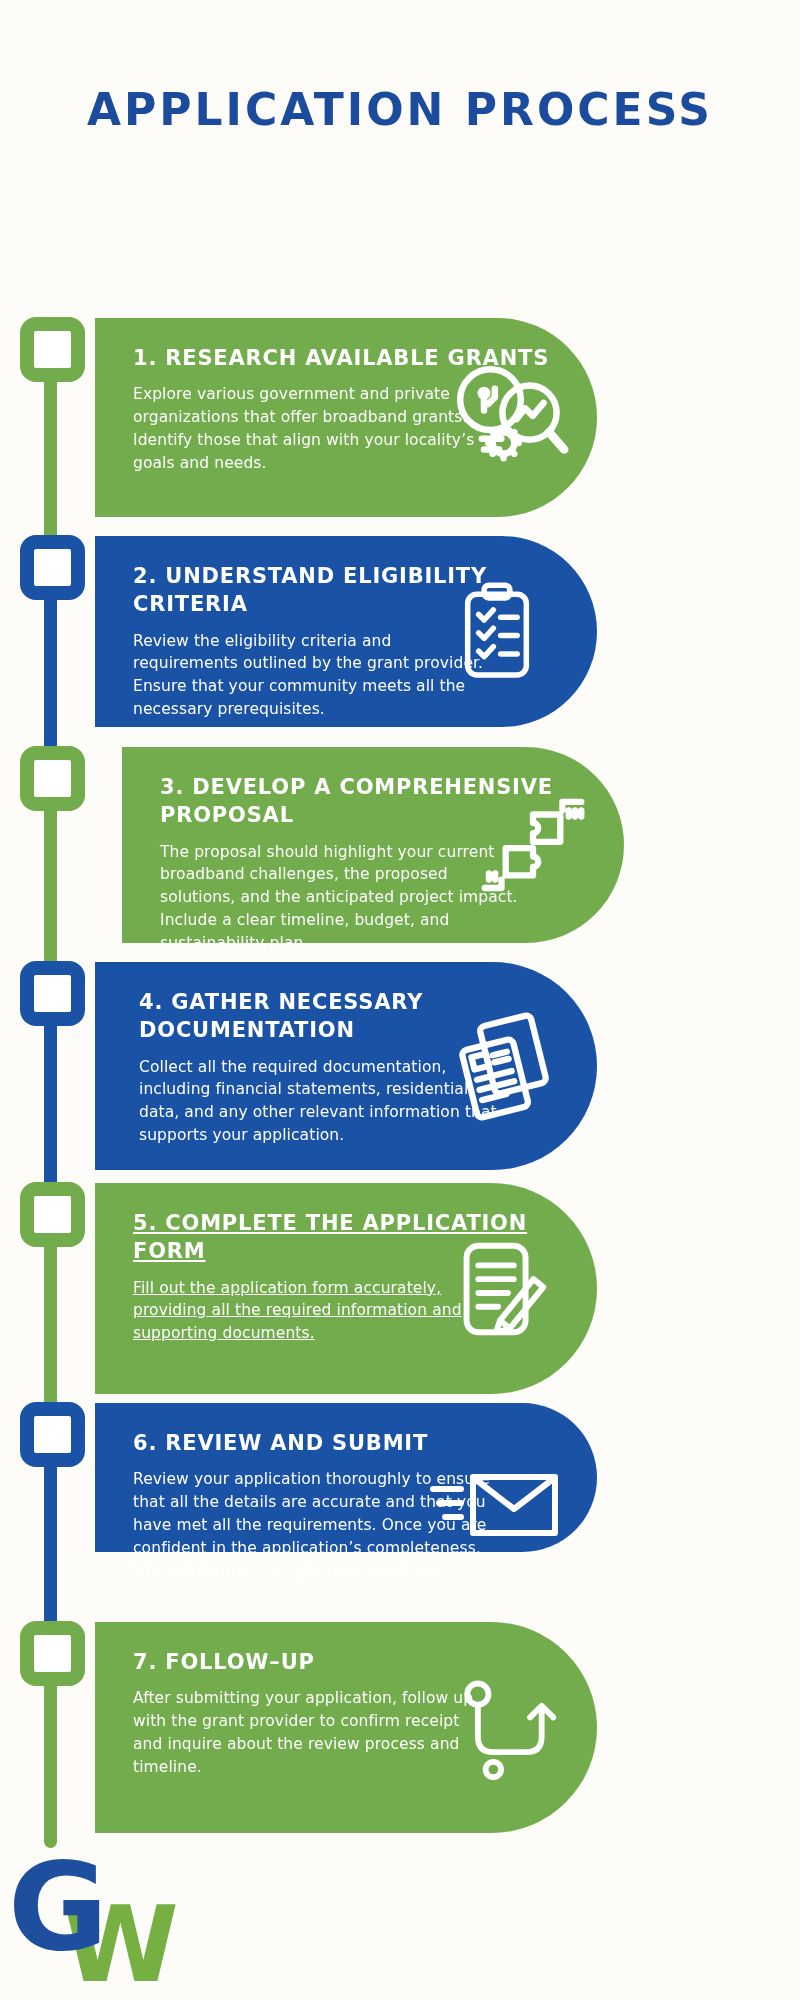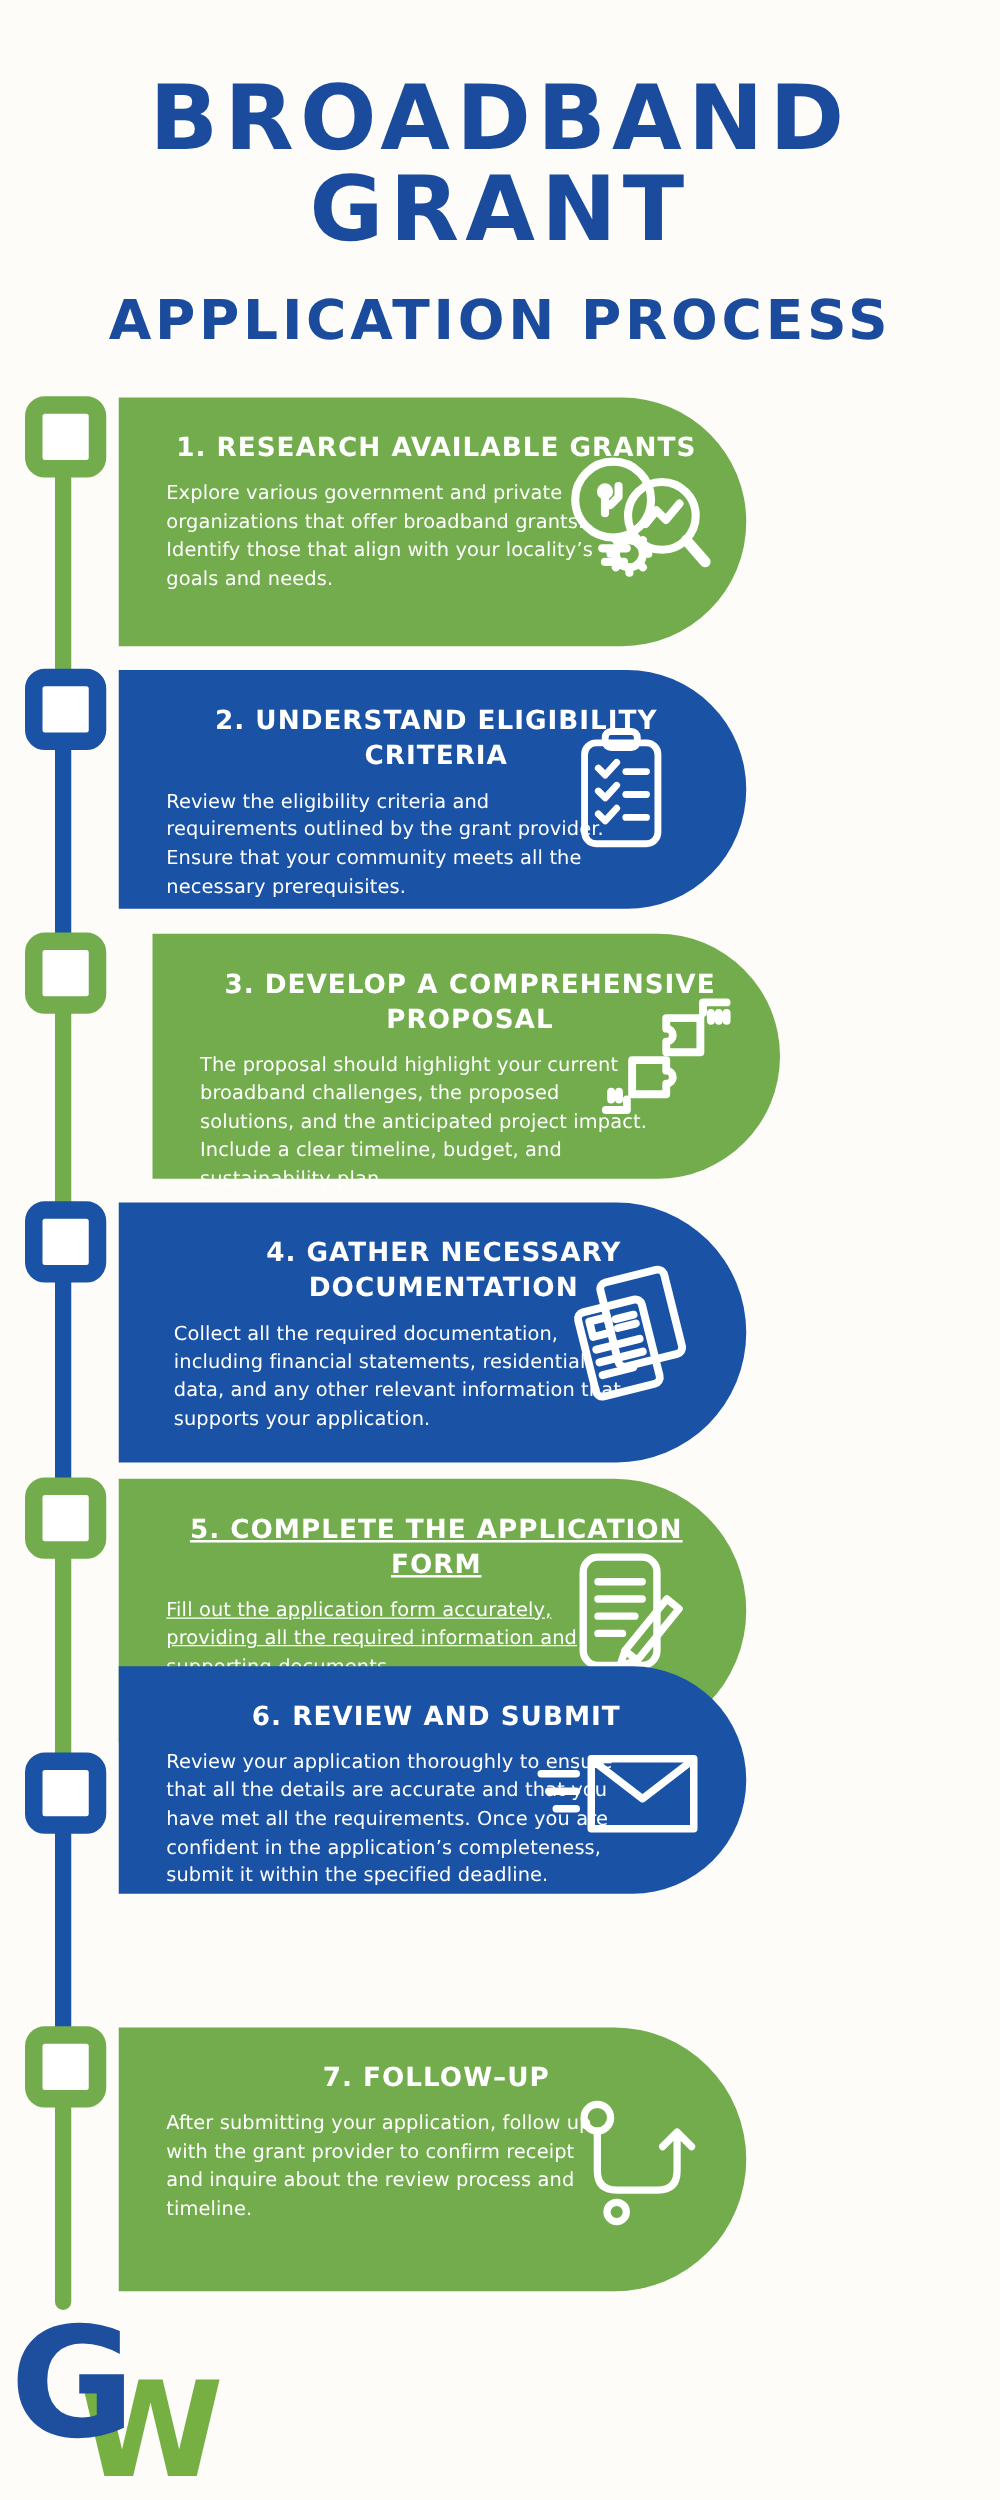--- a/index.html
+++ b/index.html
@@ -42,21 +42,21 @@
     position:absolute; left:95px; width:502px;
     border-radius:0 110px 110px 0;
     color:#FFFFFF;
     padding:26px 0 0 38px;
     z-index:1;
   }
   .card.green { background:#72AC4C; }
   .card.blue  { background:#1A52A5; }
   .card h2 {
     font-size:21px; font-weight:bold; letter-spacing:0.8px;
-    line-height:1.35; max-width:432px;text-align:center;
+    line-height:1.35; max-width:432px;
   }
   .card p {
     margin-top:11px; font-size:15.5px; line-height:1.47;
     max-width:360px; letter-spacing:0.1px;
   }
   .card p.gap-lg { }
   .card .icon { position:absolute; display:block; }
   .card .icon svg { display:block; width:100%; height:100%; }
   .icon-1 { right:22px; top:34px;  width:130px; height:130px; }
   .icon-2 { right:45px; top:30px;  width:110px; height:130px; }
@@ -78,24 +78,20 @@
     position:absolute; left:62px; top:42px; z-index:2;
     font-size:106px; font-weight:bold; color:#76B043; line-height:1;
   }
 </style>
 </head>
 <body>
 
 <div class="page">
 
   <div class="header">
-    <div class="title">
-      <div>BROADBAND</div>
-      <div>GRANT</div>
-    </div>
     <div class="subtitle">APPLICATION PROCESS</div>
   </div>
 
   <div class="stem green" style="top:349px;height:219px;"></div>
   <div class="stem blue" style="top:567px;height:212px;"></div>
   <div class="stem green" style="top:778px;height:216px;"></div>
   <div class="stem blue" style="top:993px;height:222px;"></div>
   <div class="stem green" style="top:1214px;height:221px;"></div>
   <div class="stem blue" style="top:1434px;height:220px;"></div>
   <div class="stem green" style="top:1653px;height:195px;"></div>
@@ -185,21 +181,21 @@
         <line class="ic" x1="38" y1="36" x2="74" y2="36"></line>
         <line class="ic" x1="38" y1="50" x2="74" y2="50"></line>
         <line class="ic" x1="38" y1="64" x2="68" y2="64"></line>
         <line class="ic" x1="38" y1="78" x2="58" y2="78"></line>
         <path class="ic" d="M60 92 l34 -42 l10 8 l-34 42 z"></path>
         <path class="ic" d="M60 92 l-4 12 l12 -3"></path>
       </svg>
     </span>
   </section>
 
-  <section class="card blue" style="top:1333px;height:182px;">
+  <section class="card blue" style="top:1403px;height:149px;">
     <h2>6. REVIEW AND SUBMIT</h2>
     <p>Review your application thoroughly to ensure that all the details are accurate and that you have met all the requirements. Once you are confident in the application’s completeness, submit it within the specified deadline.</p>
     <span class="icon icon-6">
       <svg viewBox="0 0 140 100">
         <line class="ic" x1="8" y1="34" x2="36" y2="34"></line>
         <line class="ic" x1="14" y1="48" x2="36" y2="48"></line>
         <line class="ic" x1="20" y1="62" x2="36" y2="62"></line>
         <rect class="ic" x="48" y="22" width="82" height="56"></rect>
         <path class="ic" d="M50 24 L89 54 L128 24"></path>
       </svg>

